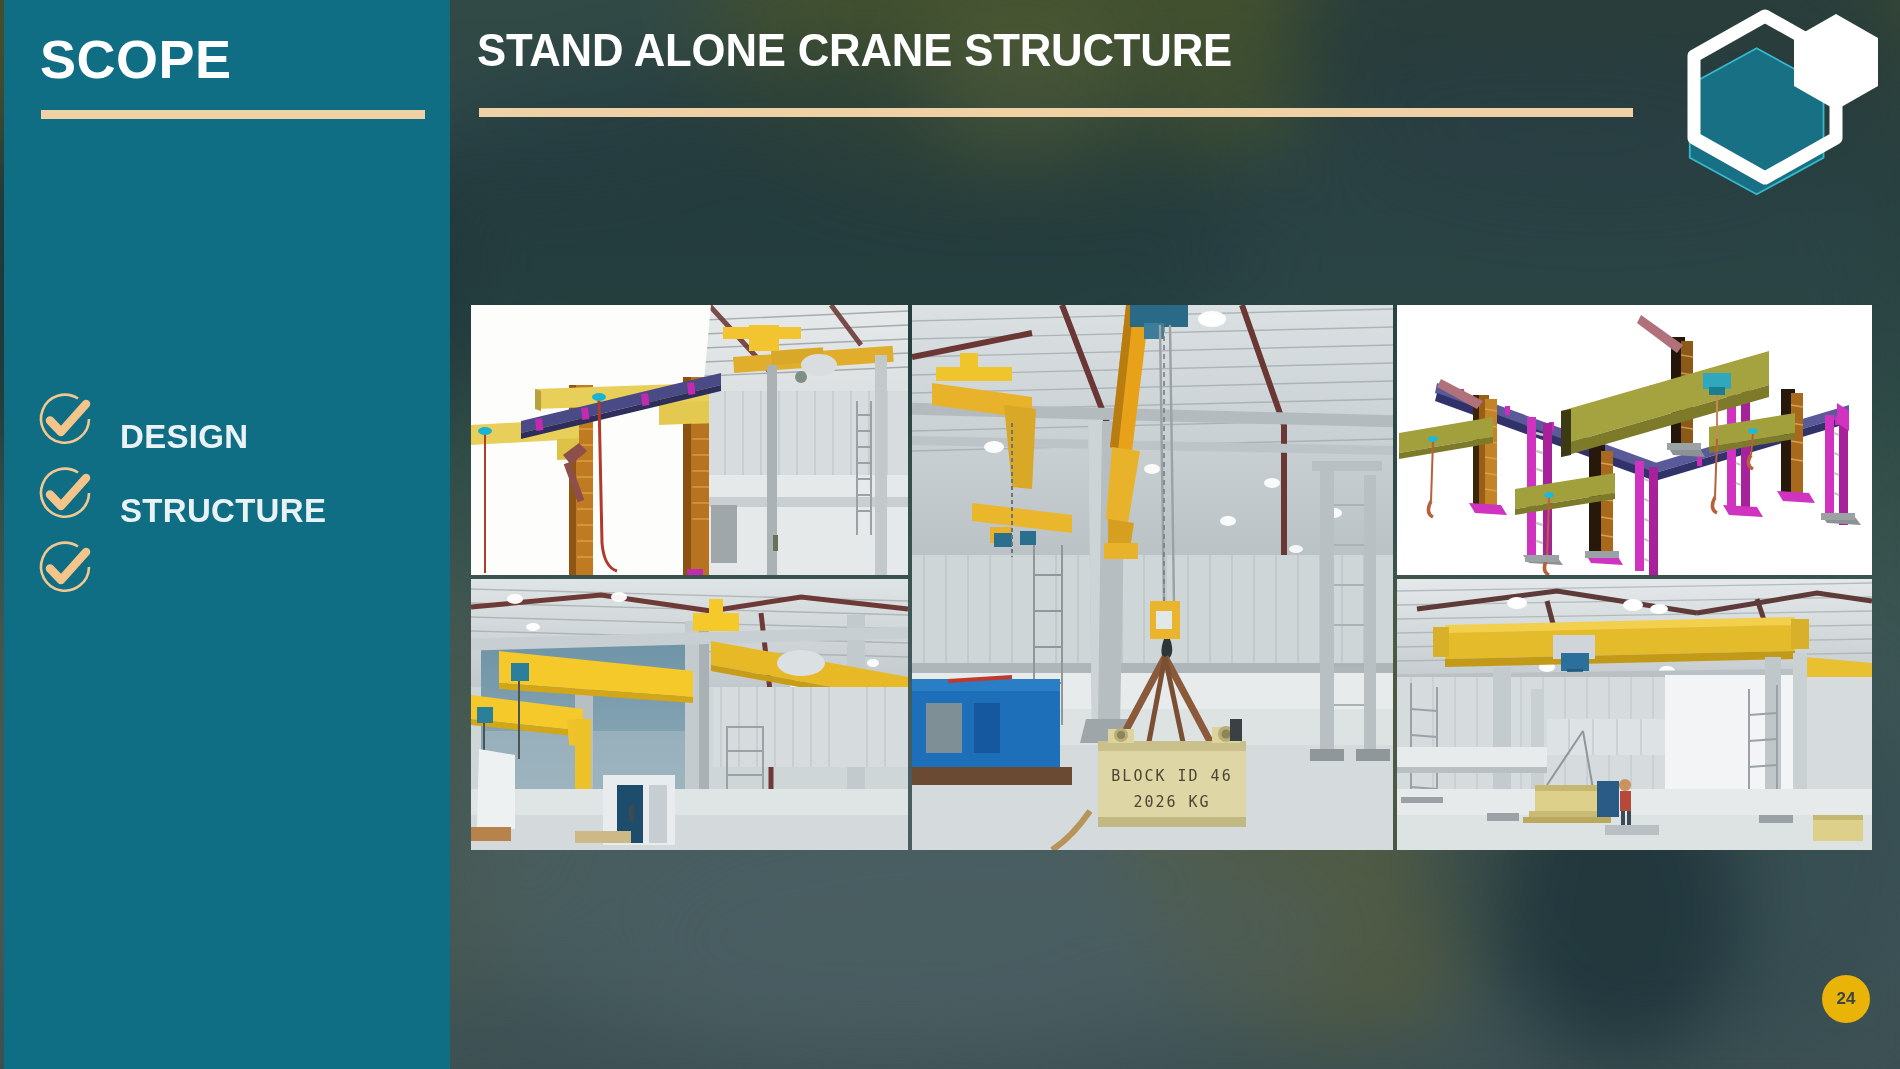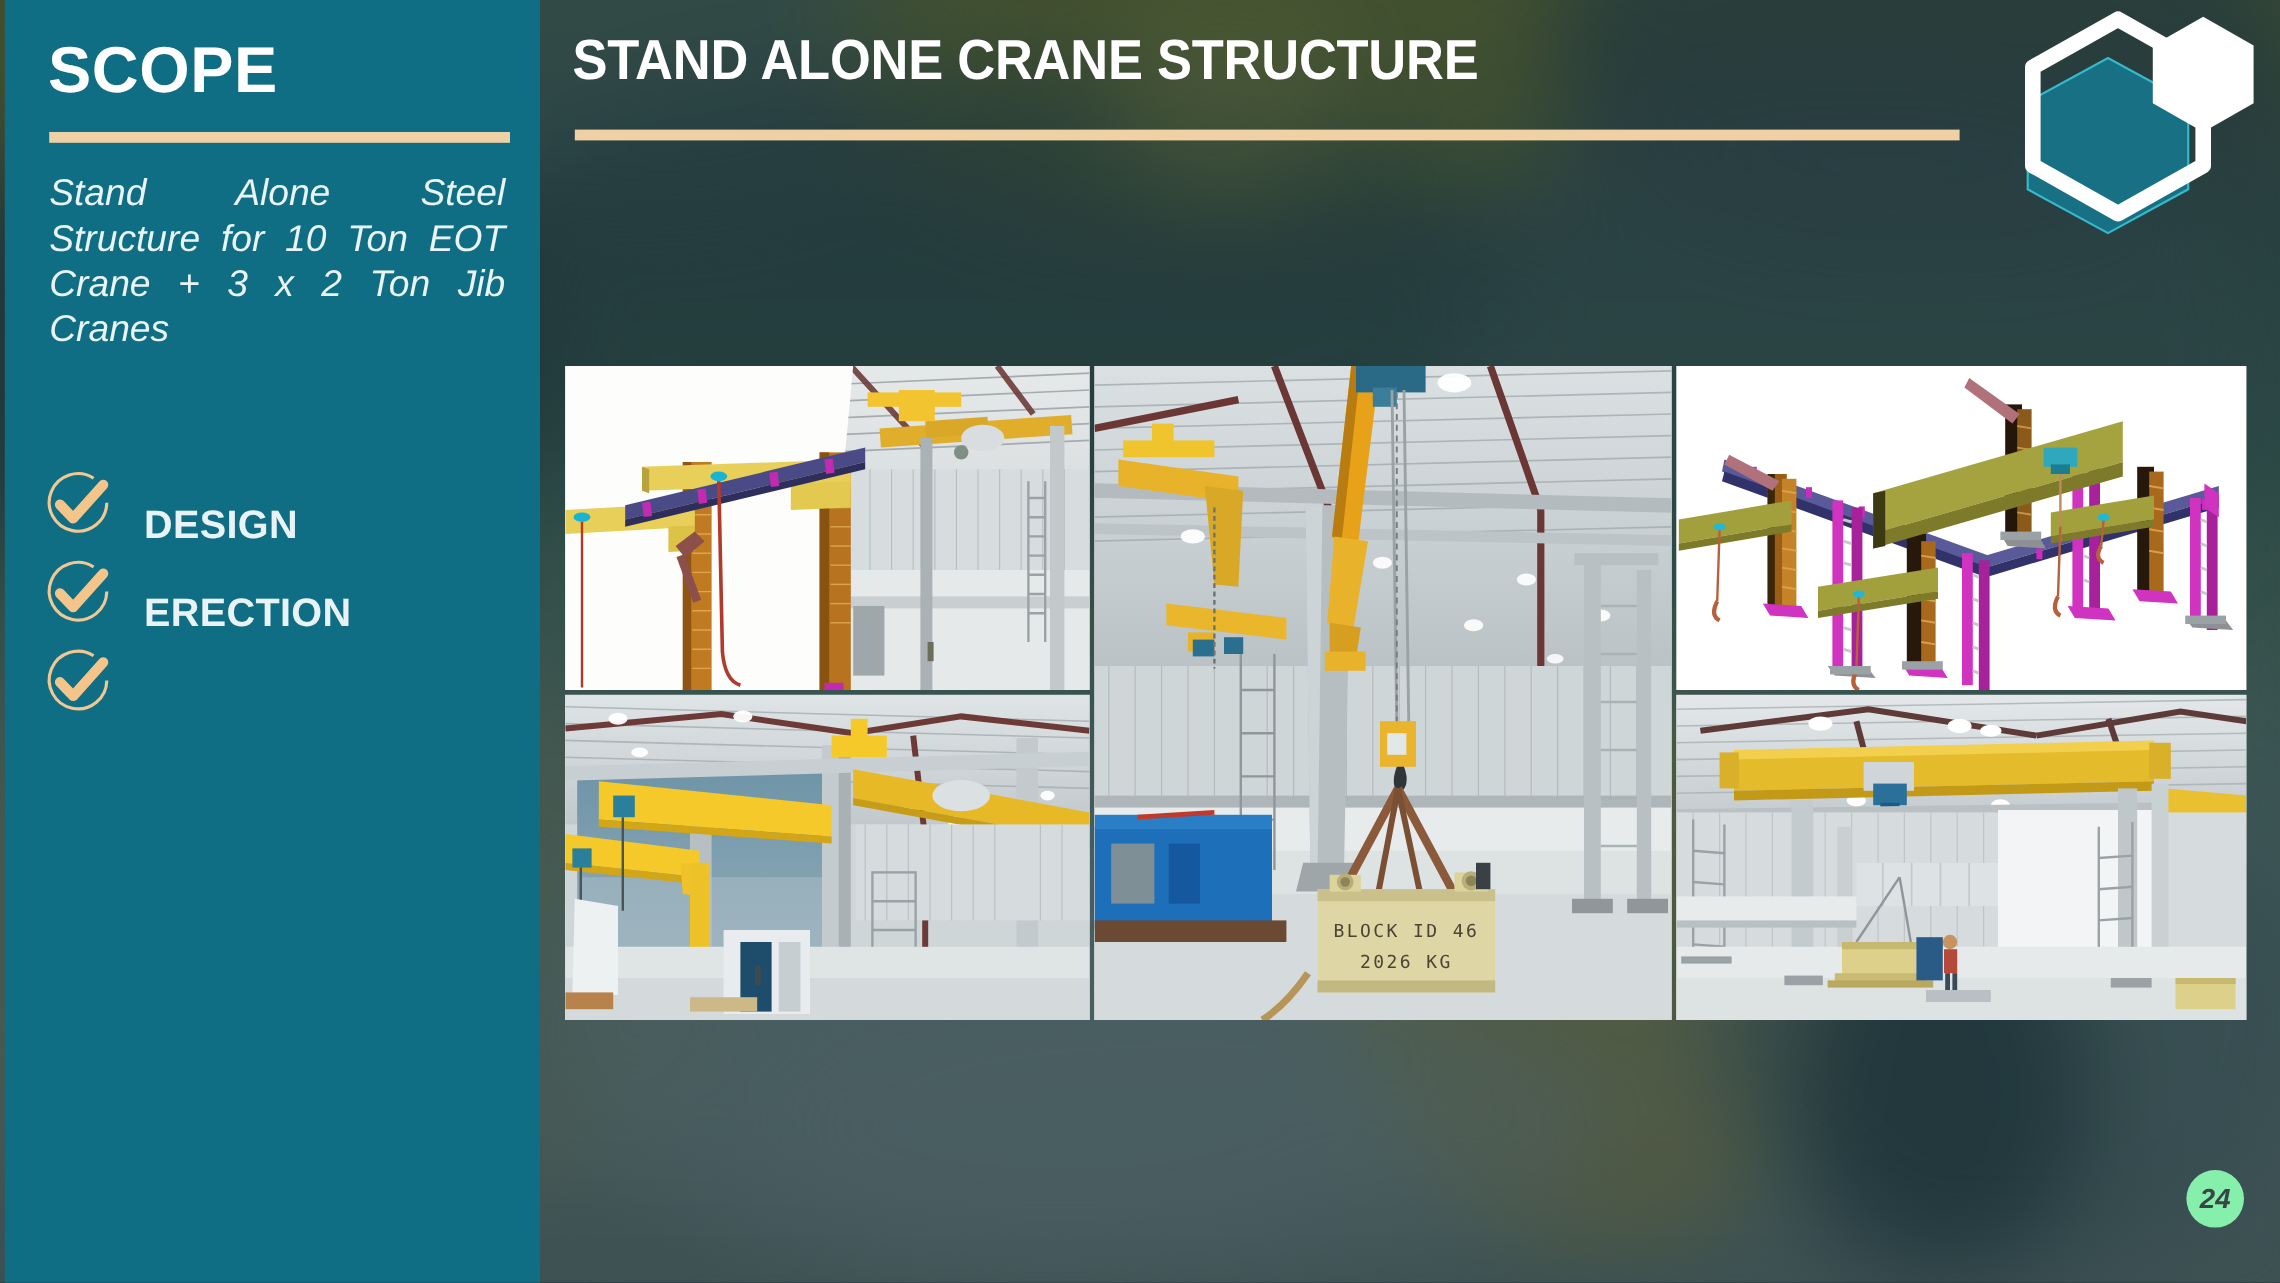--- a/index.html
+++ b/index.html
@@ -176,27 +176,26 @@
   .cell svg { display: block; width: 100%; height: 100%; }
 
   
   .page-badge {
     position: absolute;
     left: 1822px;
     top: 975px;
     width: 48px;
     height: 48px;
     border-radius: 50%;
-    background: #86efac;
+    background: #eab308;
     display: flex;
     align-items: center;
     justify-content: center;
     color: #394547;
-    font-size: 23px;
-    font-style: italic;
+    font-size: 17px;
     font-weight: bold;
   }
 </style>
 </head>
 <body>
 
 <div class="slide">
 
   <div class="bg-root">
     <div class="bg-layer bg-base"></div>
@@ -218,21 +217,20 @@
         <div class="blob b15"></div>
     </div>
   </div>
 
   <div class="sidebar">
 
     <div class="scope-title">SCOPE</div>
 
     <div class="scope-rule"></div>
 
-    <div class="scope-desc">Stand Alone Steel Structure for 10 Ton EOT Crane + 3 x 2 Ton Jib Cranes</div>
 
     <div class="check-list">
 
       <div class="check-row">
         <span class="check-icon">
           <svg viewBox="0 0 62 62" width="62" height="62">
             <path d="M44 10.5 A24 24 0 1 0 55 31" fill="none" stroke="#f2c892" stroke-width="2.6"></path>
             <path d="M16 32.5 L27 44 L52 16" fill="none" stroke="#f4c58b" stroke-width="8.5" stroke-linecap="round" stroke-linejoin="round"></path>
           </svg>
         </span>
@@ -240,21 +238,21 @@
       </div>
 
 
       <div class="check-row">
         <span class="check-icon">
           <svg viewBox="0 0 62 62" width="62" height="62">
             <path d="M44 10.5 A24 24 0 1 0 55 31" fill="none" stroke="#f2c892" stroke-width="2.6"></path>
             <path d="M16 32.5 L27 44 L52 16" fill="none" stroke="#f4c58b" stroke-width="8.5" stroke-linecap="round" stroke-linejoin="round"></path>
           </svg>
         </span>
-        <span class="check-label">ERECTION</span>
+        <span class="check-label">STRUCTURE</span>
       </div>
 
       <div class="check-row">
         <span class="check-icon">
           <svg viewBox="0 0 62 62" width="62" height="62">
             <path d="M44 10.5 A24 24 0 1 0 55 31" fill="none" stroke="#f2c892" stroke-width="2.6"></path>
             <path d="M16 32.5 L27 44 L52 16" fill="none" stroke="#f4c58b" stroke-width="8.5" stroke-linecap="round" stroke-linejoin="round"></path>
           </svg>
         </span>
       </div>

